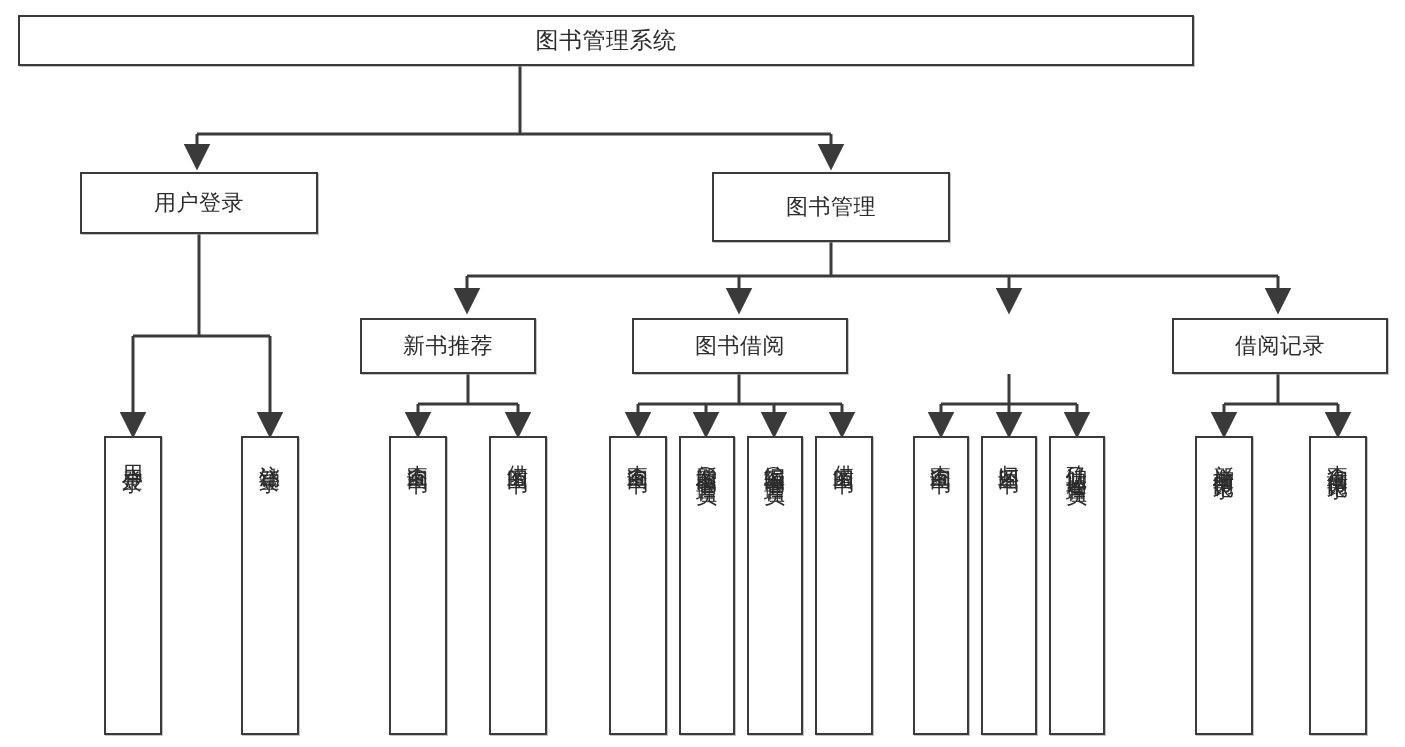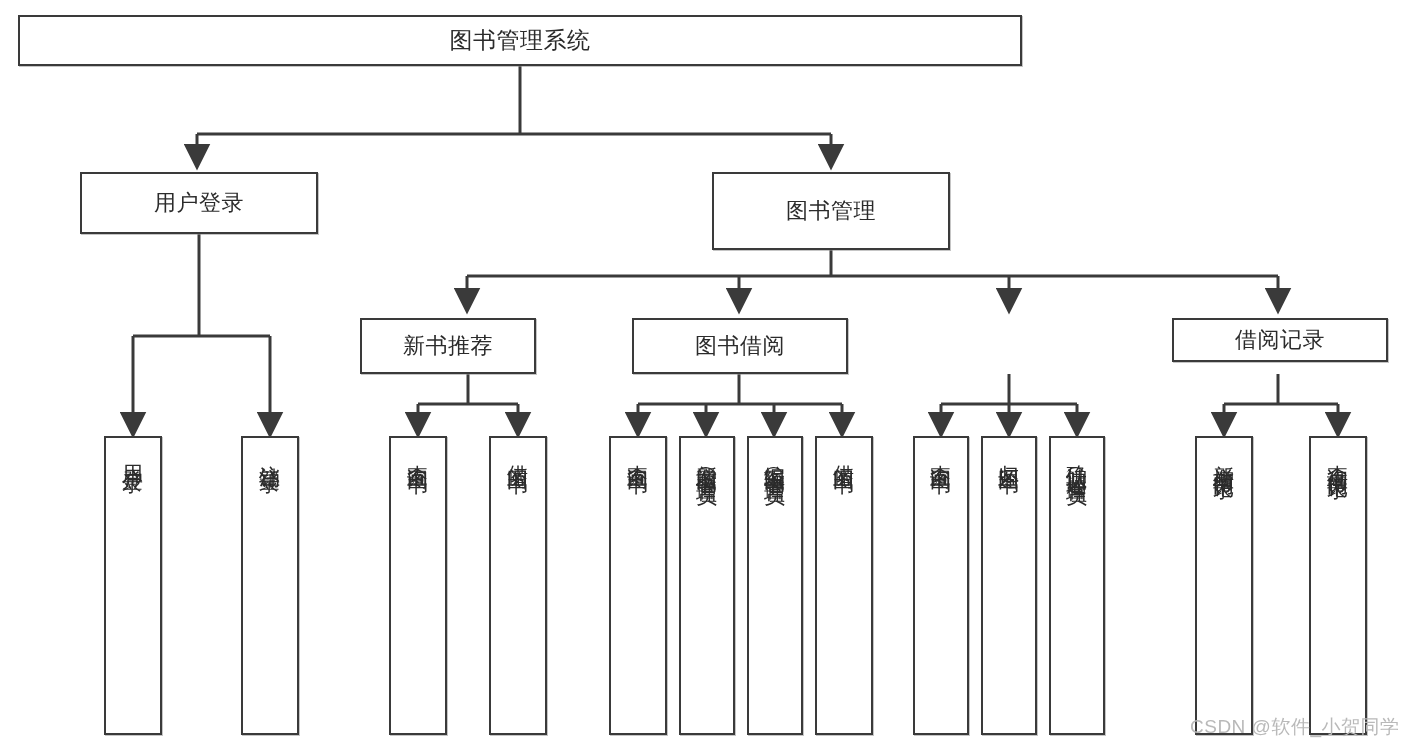--- a/index.html
+++ b/index.html
@@ -116,38 +116,38 @@
       <path d="M 1077 404 L 1077 434" marker-end="url(#arrow)"></path>
 
       <path d="M 1278 374 L 1278 404"></path>
       <path d="M 1224 404 L 1338 404"></path>
       <path d="M 1224 404 L 1224 434" marker-end="url(#arrow)"></path>
       <path d="M 1338 404 L 1338 434" marker-end="url(#arrow)"></path>
 
     </g>
   </svg>
 
-  <div class="node-box h-node" id="node-root" style="left:18px; top:15px; width:1004px; height:51px;">
+  <div class="node-box h-node" id="node-root" style="left:18px; top:15px; width:1176px; height:51px;">
     <span class="node-label">图书管理系统</span>
   </div>
 
   <div class="node-box h-node" style="left:80px; top:172px; width:238px; height:62px;">
     <span class="node-label">用户登录</span>
   </div>
-  <div class="node-box h-node" style="left:712px; top:172px; width:238px; height:78px;">
+  <div class="node-box h-node" style="left:712px; top:172px; width:238px; height:70px;">
     <span class="node-label">图书管理</span>
   </div>
 
   <div class="node-box h-node" style="left:360px; top:318px; width:176px; height:56px;">
     <span class="node-label">新书推荐</span>
   </div>
   <div class="node-box h-node" style="left:632px; top:318px; width:216px; height:56px;">
     <span class="node-label">图书借阅</span>
   </div>
-  <div class="node-box h-node" style="left:1172px; top:318px; width:216px; height:44px;">
+  <div class="node-box h-node" style="left:1172px; top:318px; width:216px; height:56px;">
     <span class="node-label">借阅记录</span>
   </div>
 
   <div class="node-box v-node" style="left:104px; top:436px; width:58px; height:299px;">
     <span class="node-label">用户登录</span>
   </div>
   <div class="node-box v-node" style="left:241px; top:436px; width:58px; height:299px;">
     <span class="node-label">注销登录</span>
   </div>
 
@@ -181,15 +181,14 @@
     <span class="node-label">确认归还（管理员）</span>
   </div>
 
   <div class="node-box v-node" style="left:1195px; top:436px; width:58px; height:299px;">
     <span class="node-label">新增借阅记录</span>
   </div>
   <div class="node-box v-node" style="left:1309px; top:436px; width:58px; height:299px;">
     <span class="node-label">查询借阅记录</span>
   </div>
 
-  <div class="watermark" style="left:1190px; top:714px;">CSDN @软件_小贺同学</div>
 
 </div>
 
 </body></html>

